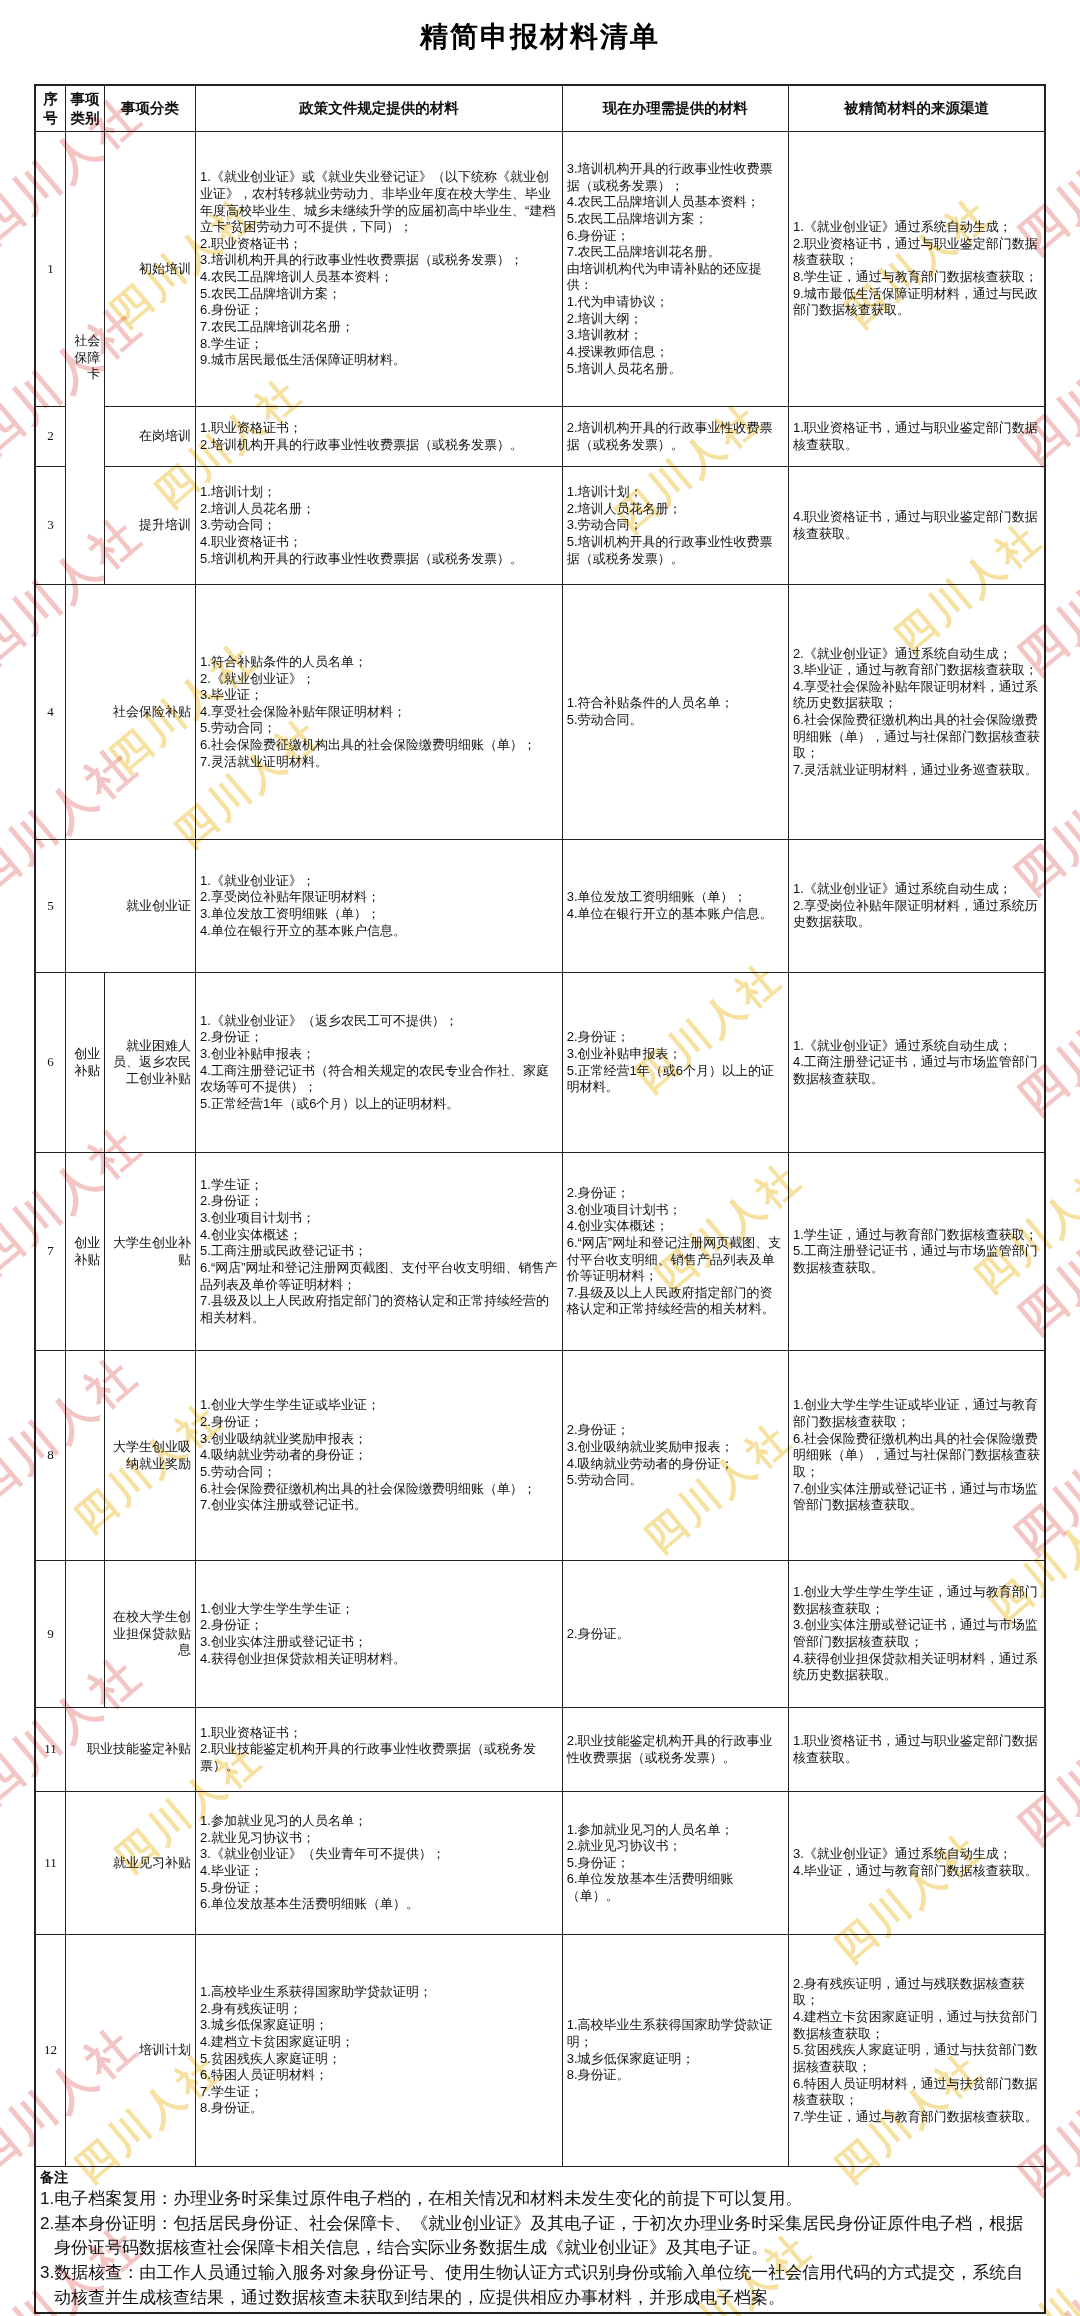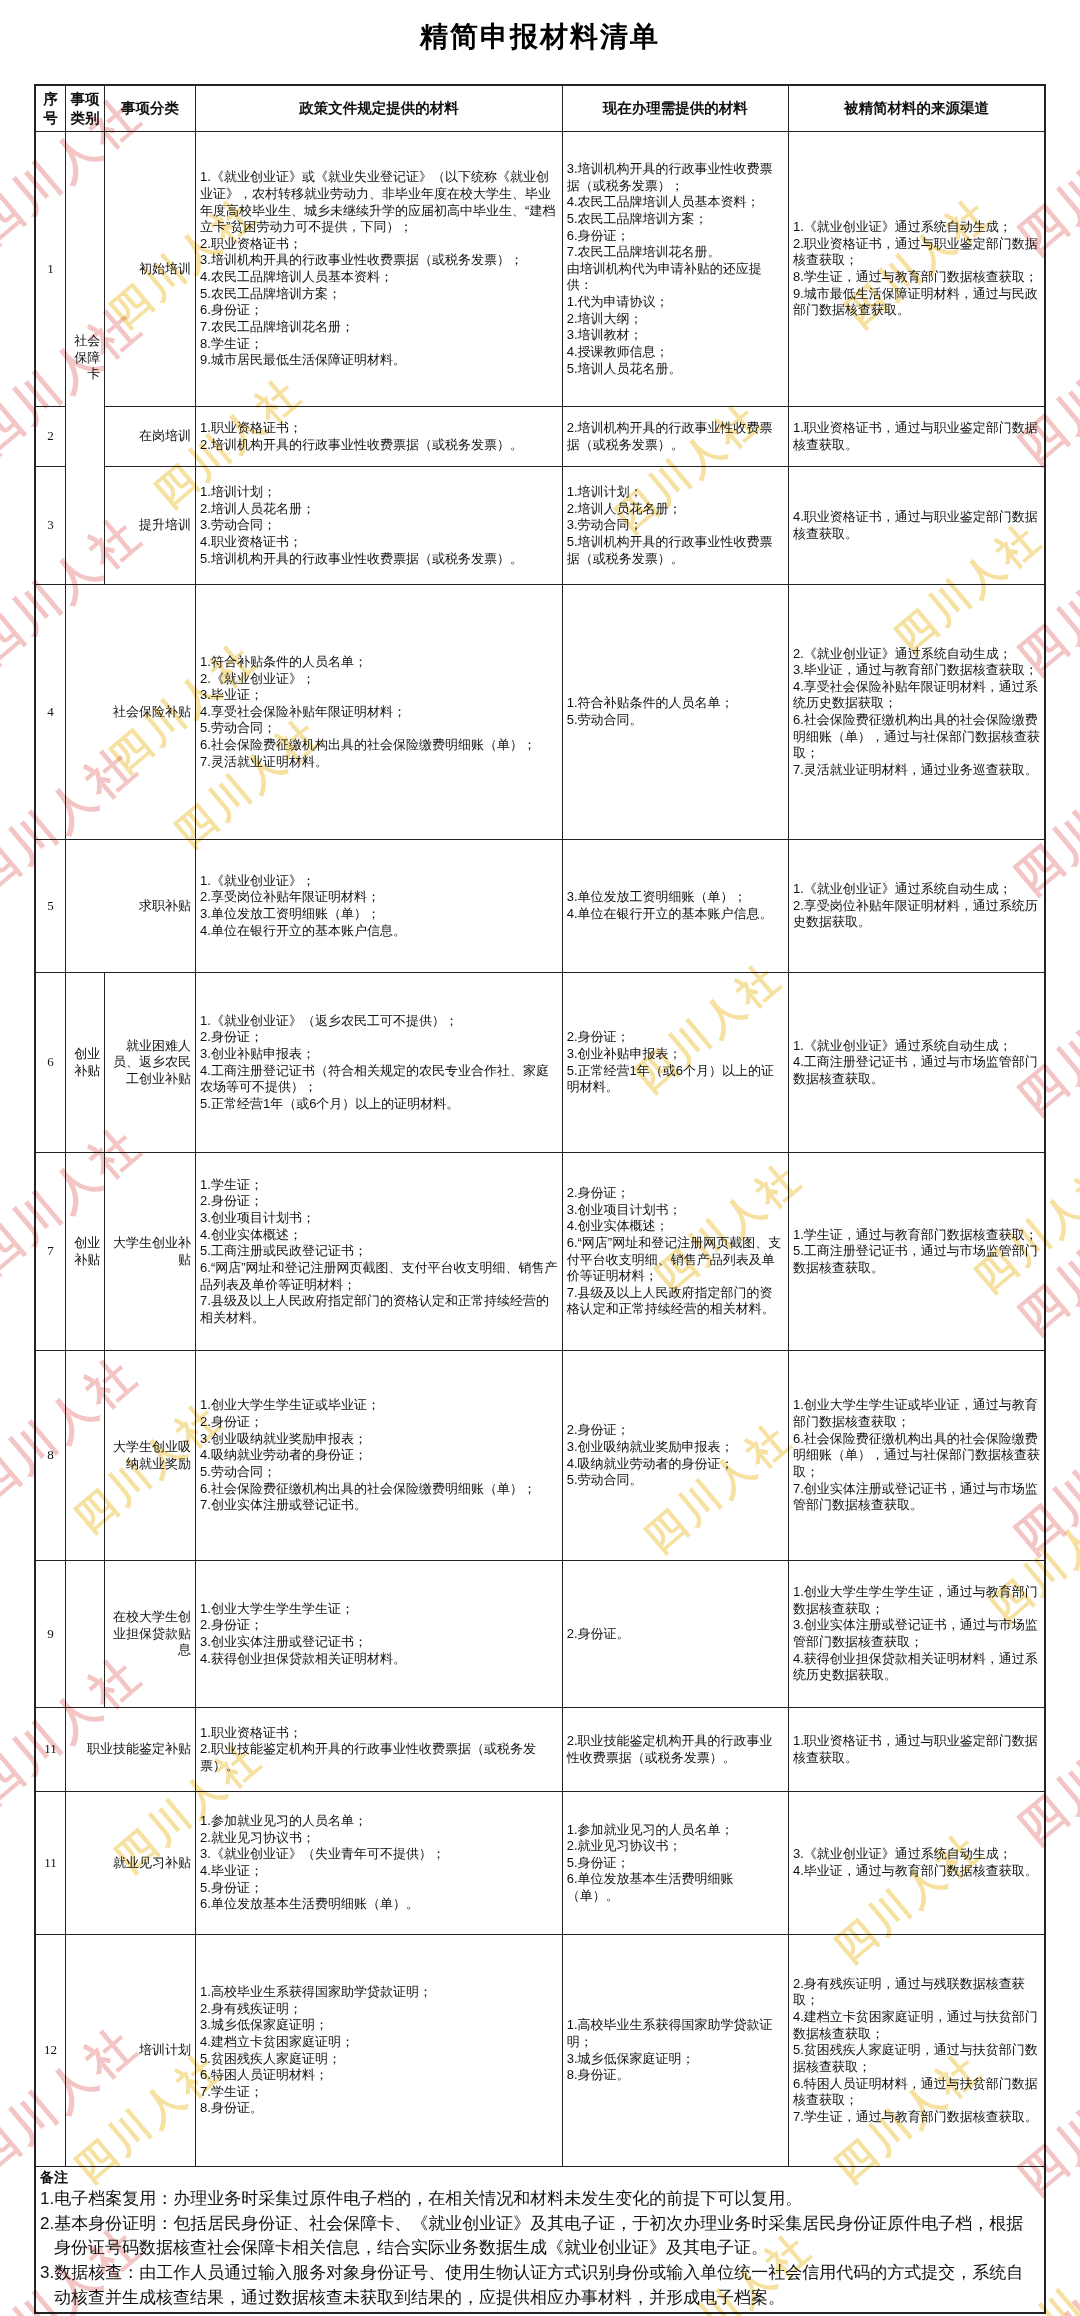--- a/index.html
+++ b/index.html
@@ -167,21 +167,21 @@
         <td class="left">1.符合补贴条件的人员名单；
 5.劳动合同。</td>
         <td class="left">2.《就业创业证》通过系统自动生成；
 3.毕业证，通过与教育部门数据核查获取；
 4.享受社会保险补贴年限证明材料，通过系统历史数据获取；
 6.社会保险费征缴机构出具的社会保险缴费明细账（单），通过与社保部门数据核查获取；
 7.灵活就业证明材料，通过业务巡查获取。</td>
       </tr>
       <tr style="height:133px">
         <td class="no-cell">5</td>
-        <td class="center" colspan="2">求职补贴</td>
+        <td class="center" colspan="2">就业创业证</td>
         <td class="left">1.《就业创业证》；
 2.享受岗位补贴年限证明材料；
 3.单位发放工资明细账（单）；
 4.单位在银行开立的基本账户信息。</td>
         <td class="left">3.单位发放工资明细账（单）；
 4.单位在银行开立的基本账户信息。</td>
         <td class="left">1.《就业创业证》通过系统自动生成；
 2.享受岗位补贴年限证明材料，通过系统历史数据获取。</td>
       </tr>
       <tr style="height:180px">

